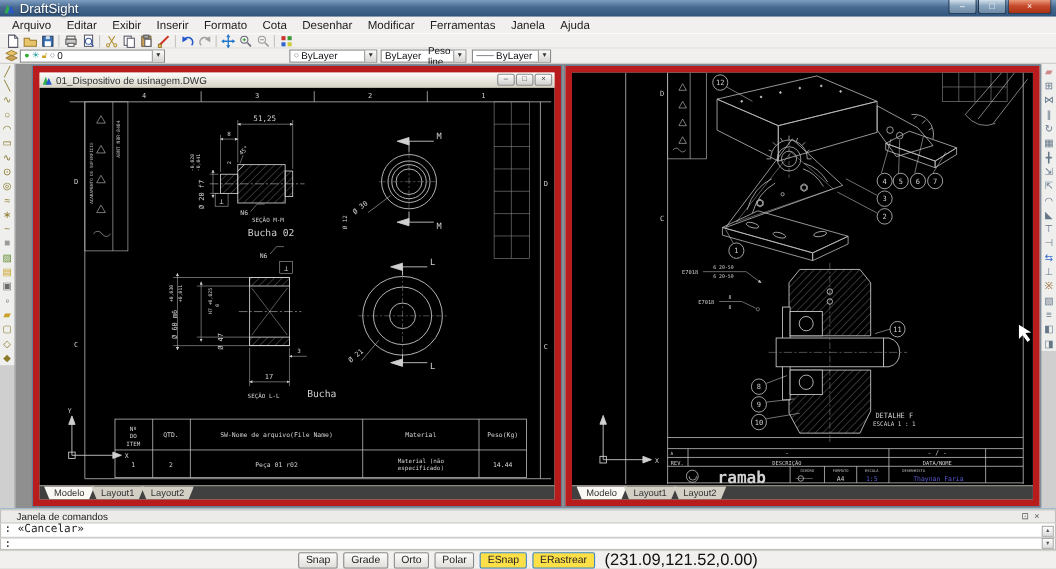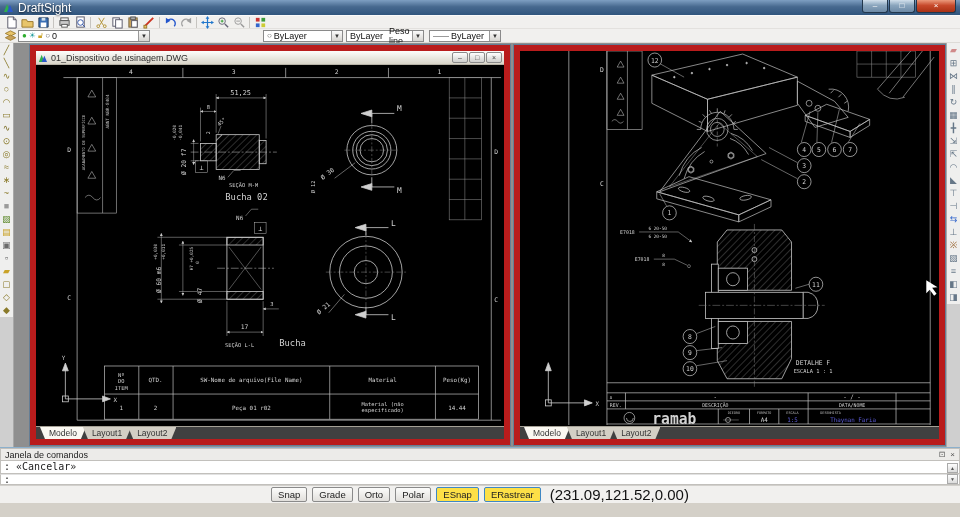--- a/index.html
+++ b/index.html
@@ -44,21 +44,21 @@
   .doc-btns { margin-left:auto; display:flex; }
   .doc-btn { width:16px; height:11px; border:1px solid #8a8a8a; border-radius:2px; background:linear-gradient(#ffffff,#cfcfcc); font-size:7px; line-height:9px; text-align:center; color:#444; margin-left:1px; }
   .doc-canvas { flex:1; background:#000; position:relative; overflow:hidden; }
   .doc-canvas svg { position:absolute; left:0; top:0; width:100%; height:100%; }
   .tabs { height:13px; background:#404040; display:flex; align-items:stretch; padding-left:4px; border-top:1px solid #a5a196; font-size:8.5px; color:#333; flex:none; }
   .tab { padding:0 9px; display:flex; align-items:center; background:#d3cfc5; clip-path:polygon(0 0,100% 0,calc(100% - 5px) 100%,5px 100%); margin-right:-3px; }
   .tab.active { background:#faf8f2; }
 
   
   .cmdwin { border-top:1px solid #8cb0cc; background:#f1f0ee; position:relative; }
-  .cmd-header { height:13px; display:flex; align-items:center; font-size:9px; color:#222; padding:0 4px; background:#ecebe9; border:1px solid #c2c0bc; }
+  .cmd-header { height:13px; display:flex; align-items:center; font-size:9px; color:#222; padding:0 14px; background:#ecebe9; border:1px solid #c2c0bc; }
   .cmd-icons { margin-left:auto; display:flex; gap:5px; font-size:8px; color:#555; }
   .cmd-history { height:13px; background:#fff; border:1px solid #c2c0bc; border-top:none; font-size:10px; font-family:"DejaVu Sans Mono", monospace; color:#222; padding-left:3px; line-height:12px; }
   .cmd-input { height:11px; background:#fff; border:1px solid #c2c0bc; border-top:1px solid #e2e2e2; font-size:10px; font-family:"DejaVu Sans Mono", monospace; color:#222; padding-left:3px; line-height:10px; }
   .cmd-scroll { position:absolute; right:2px; top:15px; width:11px; display:flex; flex-direction:column; gap:1px; }
   .cmd-scroll span { height:10px; border:1px solid #aaa; background:linear-gradient(#fdfdfd,#dcdcdc); font-size:5px; line-height:8px; text-align:center; color:#555; }
 
   
   .statusbar { height:18px; background:#f1f0ee; border-top:1px solid #d2d0cc; display:flex; align-items:center; justify-content:center; gap:5px; }
   .sb-btn { border:1px solid #8a8a8a; border-radius:2px; background:linear-gradient(#fcfcfb,#e1dfdb); padding:1px 6px; font-size:9.5px; color:#222; }
   .sb-btn.active { background:#fde047; border-color:#3f87c4; }
@@ -80,20 +80,33 @@
         <polygon points="4,10 7,3 10,10" fill="#2b58c8"></polygon>
     </svg>
     <span class="title">DraftSight</span>
     <div class="win-controls">
       <div class="win-btn">–</div>
       <div class="win-btn">□</div>
       <div class="win-btn close">×</div>
     </div>
   </div>
 
+  <div class="menubar">
+    <span class="menu-item">Arquivo</span>
+    <span class="menu-item">Editar</span>
+    <span class="menu-item">Exibir</span>
+    <span class="menu-item">Inserir</span>
+    <span class="menu-item">Formato</span>
+    <span class="menu-item">Cota</span>
+    <span class="menu-item">Desenhar</span>
+    <span class="menu-item">Modificar</span>
+    <span class="menu-item">Ferramentas</span>
+    <span class="menu-item">Janela</span>
+    <span class="menu-item">Ajuda</span>
+  </div>
 
   <div class="toolbar" id="toolbar1">
     <span class="tb-icon">
         <svg width="13" height="13" viewBox="0 0 14 14">
           <path d="M3 1h6l3 3v9H3z" fill="#fff" stroke="#556"></path>
           <path d="M9 1v3h3" fill="none" stroke="#556"></path>
         </svg>
       </span>
     <span class="tb-icon">
         <svg width="13" height="13" viewBox="0 0 14 14">

